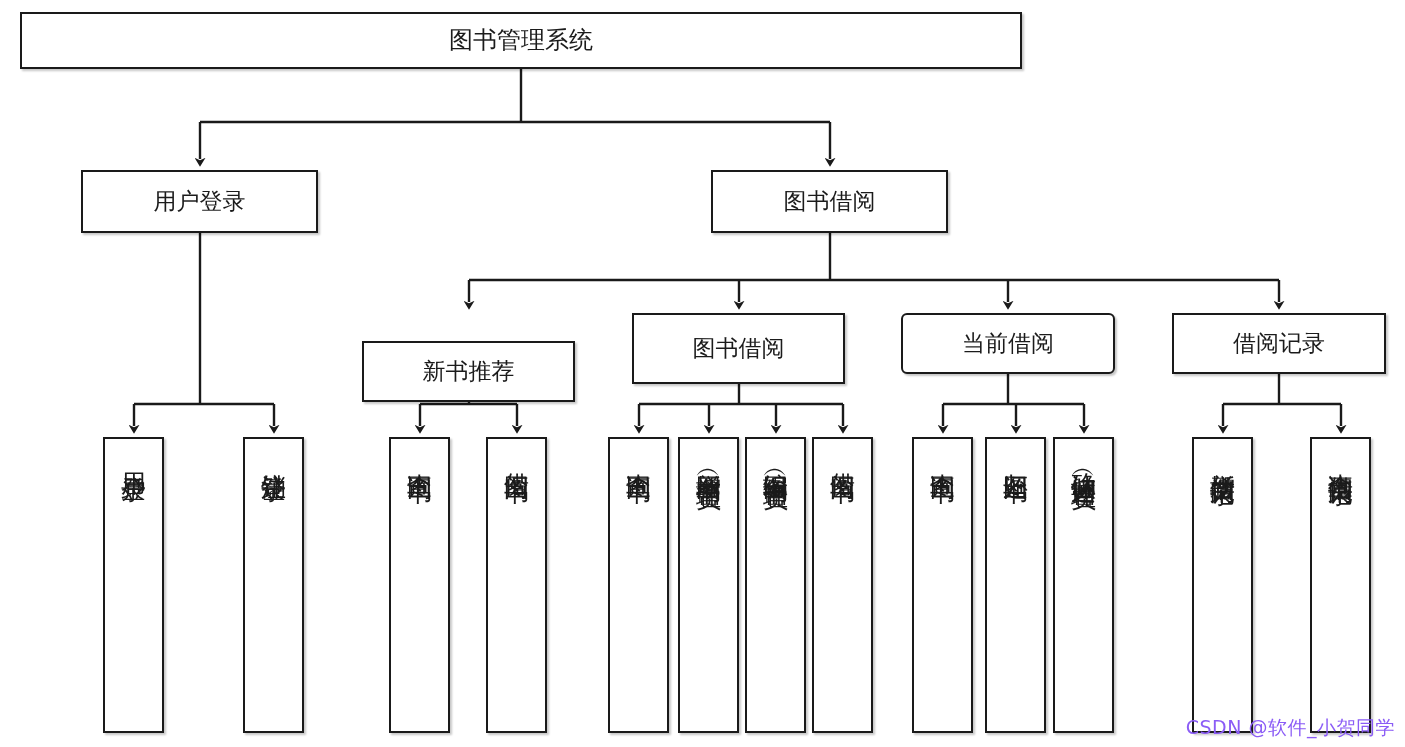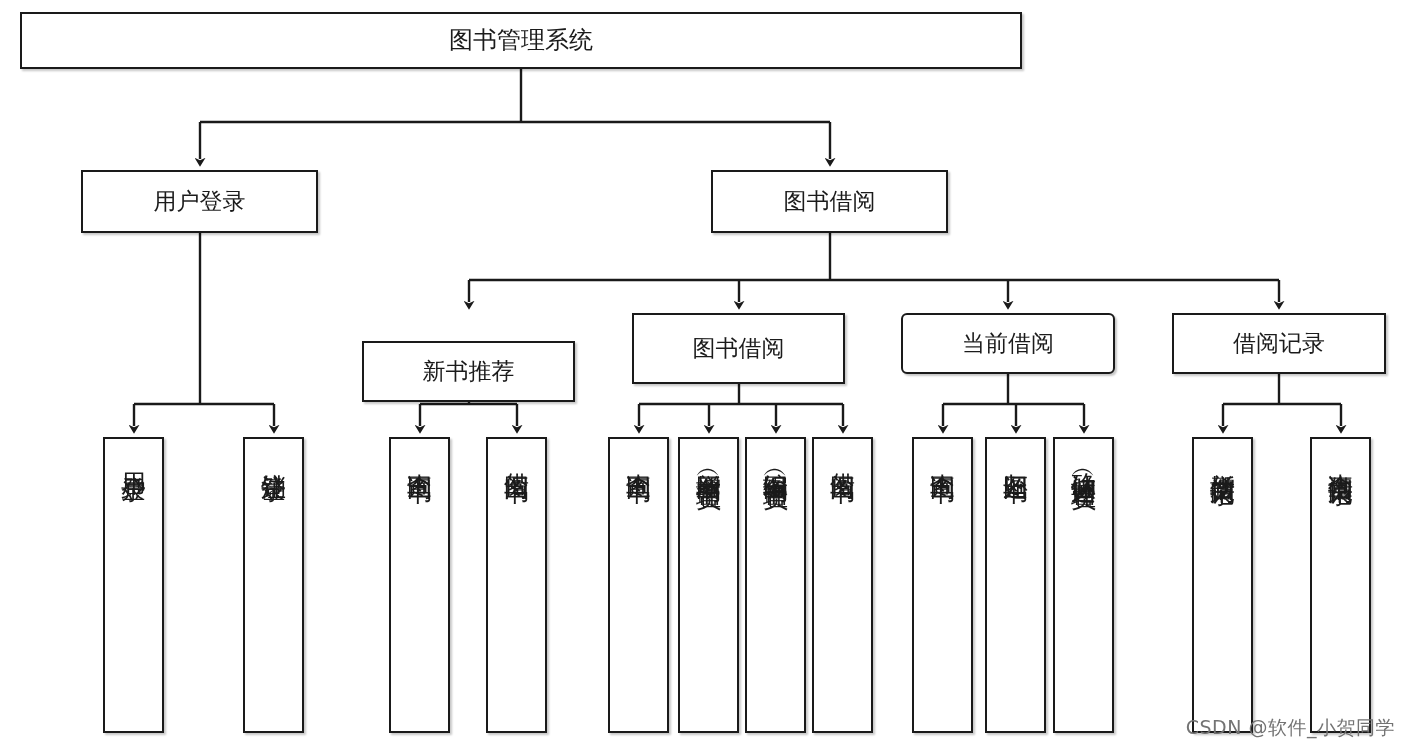--- a/index.html
+++ b/index.html
@@ -58,21 +58,21 @@
     font-size: 25px;
     line-height: 1.0;
     letter-spacing: 2px;
     white-space: normal;
   }
   .watermark {
     position: absolute;
     right: 10px;
     bottom: 6px;
     font-size: 19px;
-    color: #737373;
+    color: #8b5cf6;
     letter-spacing: 0.5px;
     white-space: nowrap;
   }
 </style>
 </head>
 <body>
 
 <div id="canvas">
 
   <svg id="edges" viewBox="0 0 1405 747" width="1405" height="747" xmlns="http://www.w3.org/2000/svg">

